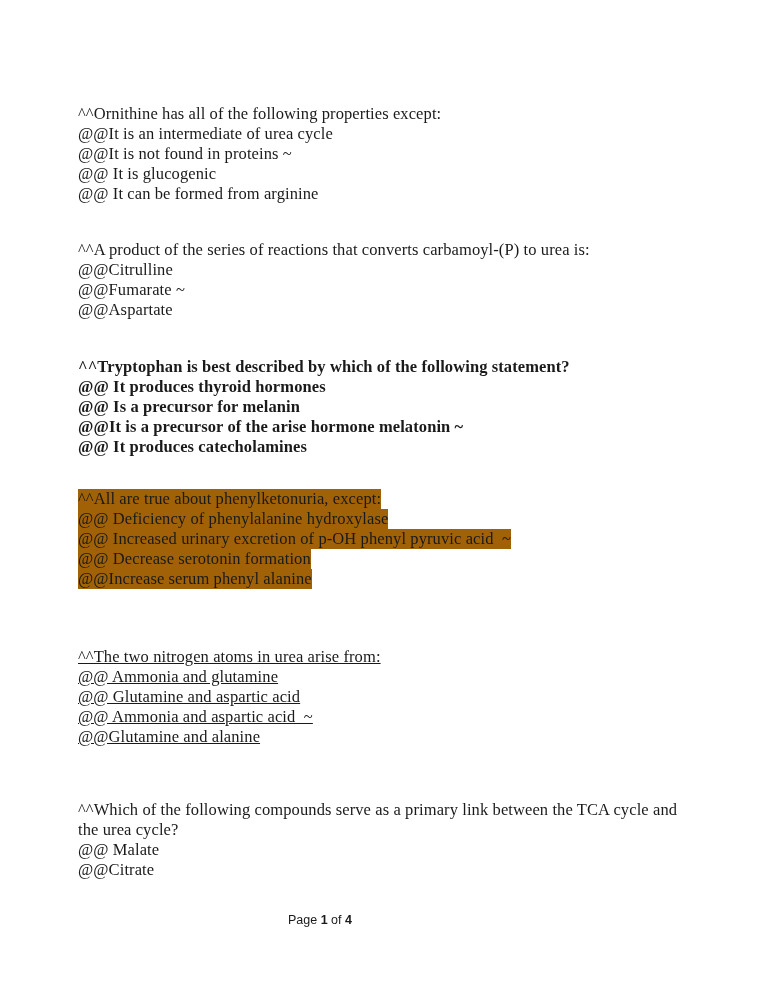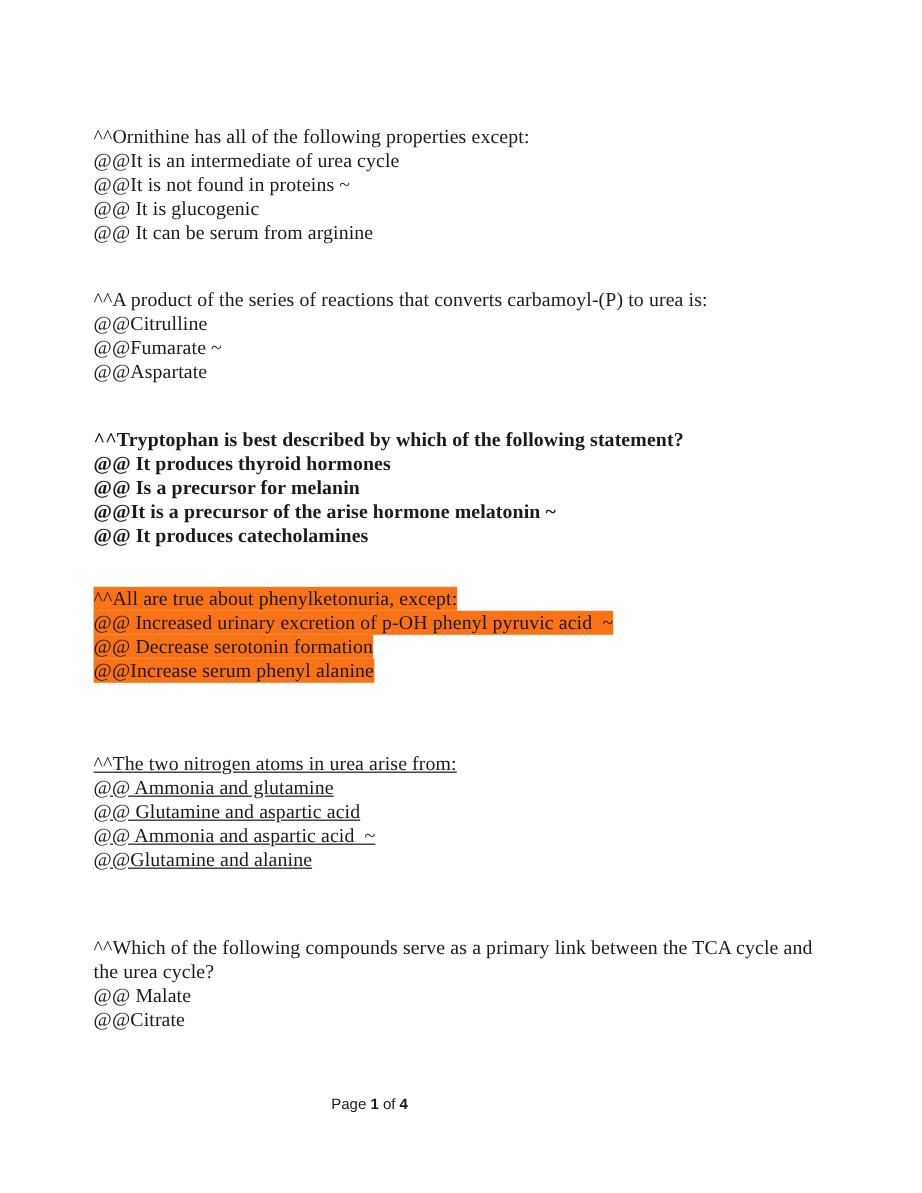--- a/index.html
+++ b/index.html
@@ -29,64 +29,65 @@
   .question:nth-of-type(4) { margin-top: 32px; }
   .question:nth-of-type(5) { margin-top: 58px; text-decoration: underline; }
   .question:nth-of-type(6) { margin-top: 53px; }
   .line {
     font-size: 16.5px;
     line-height: 20px;
     white-space: pre-wrap;
     letter-spacing: 0.1px;
   }
   .question.highlighted .txt {
-    background: #f97316;
+    background: #a16207;
     display: inline-block;
     line-height: 20px;
   }
   .footer {
     position: absolute;
     top: 911px;
-    left: 4px;
+    left: 16px;
     width: 608px;
     text-align: center;
     font-family: "Liberation Sans", sans-serif;
     font-size: 12.5px;
     line-height: 18px;
     color: #1a1a1a;
   }
   .footer .bold { font-weight: bold; }
 </style>
 </head>
 <body>
 
 <div class="page">
   <div class="content" id="questions-container">
       <div class="question">
         <div class="line"><span class="txt">^^Ornithine has all of the following properties except:</span></div>
         <div class="line"><span class="txt">@@It is an intermediate of urea cycle</span></div>
         <div class="line"><span class="txt">@@It is not found in proteins ~</span></div>
         <div class="line"><span class="txt">@@ It is glucogenic</span></div>
-        <div class="line"><span class="txt">@@ It can be serum from arginine</span></div>
+        <div class="line"><span class="txt">@@ It can be formed from arginine</span></div>
       </div>
       <div class="question">
         <div class="line"><span class="txt">^^A product of the series of reactions that converts carbamoyl-(P) to urea is:</span></div>
         <div class="line"><span class="txt">@@Citrulline</span></div>
         <div class="line"><span class="txt">@@Fumarate ~</span></div>
         <div class="line"><span class="txt">@@Aspartate</span></div>
       </div>
       <div class="question">
         <div class="line"><span class="txt">^^Tryptophan is best described by which of the following statement?</span></div>
         <div class="line"><span class="txt">@@ It produces thyroid hormones</span></div>
         <div class="line"><span class="txt">@@ Is a precursor for melanin</span></div>
         <div class="line"><span class="txt">@@It is a precursor of the arise hormone melatonin ~</span></div>
         <div class="line"><span class="txt">@@ It produces catecholamines</span></div>
       </div>
       <div class="question highlighted">
         <div class="line"><span class="txt">^^All are true about phenylketonuria, except:</span></div>
+        <div class="line"><span class="txt">@@ Deficiency of phenylalanine hydroxylase</span></div>
         <div class="line"><span class="txt">@@ Increased urinary excretion of p-OH phenyl pyruvic acid  ~</span></div>
         <div class="line"><span class="txt">@@ Decrease serotonin formation</span></div>
         <div class="line"><span class="txt">@@Increase serum phenyl alanine</span></div>
       </div>
       <div class="question">
         <div class="line"><span class="txt">^^The two nitrogen atoms in urea arise from:</span></div>
         <div class="line"><span class="txt">@@ Ammonia and glutamine</span></div>
         <div class="line"><span class="txt">@@ Glutamine and aspartic acid</span></div>
         <div class="line"><span class="txt">@@ Ammonia and aspartic acid  ~</span></div>
         <div class="line"><span class="txt">@@Glutamine and alanine</span></div>

